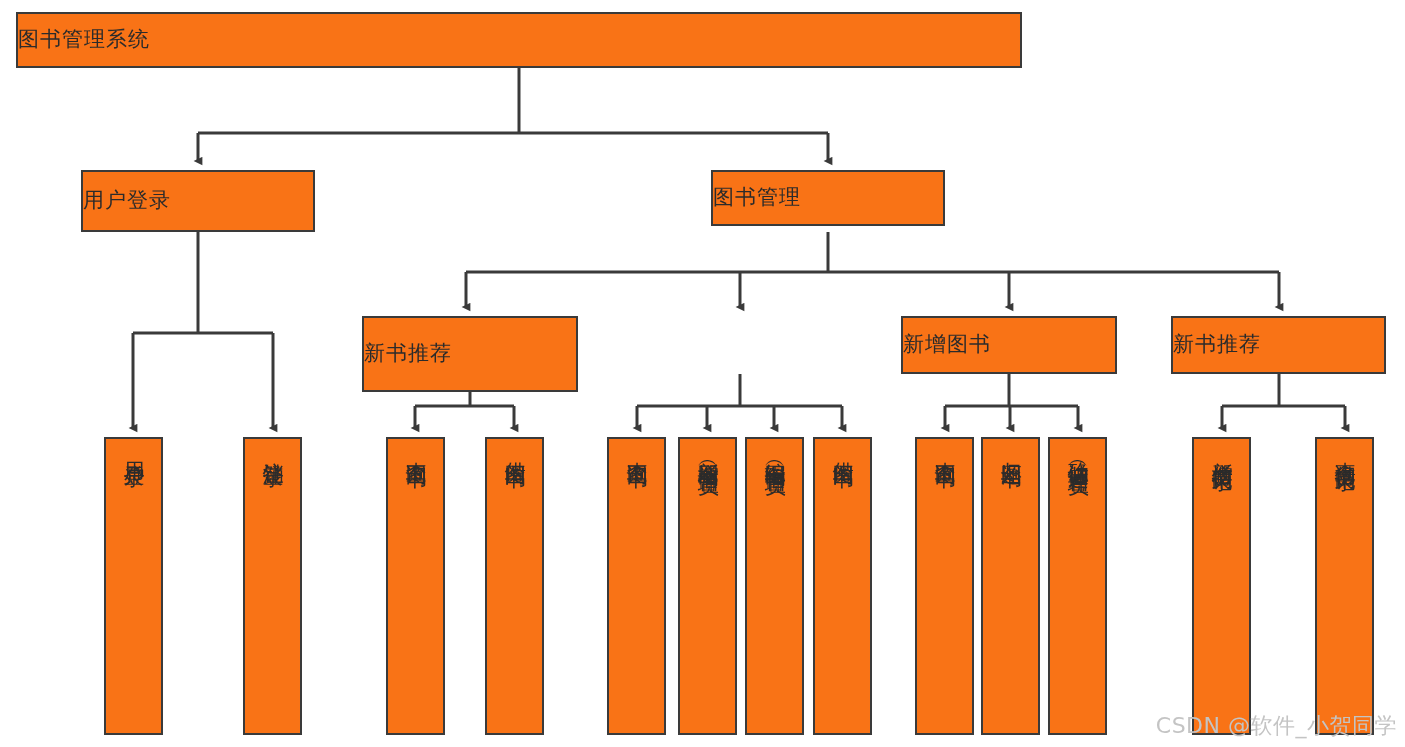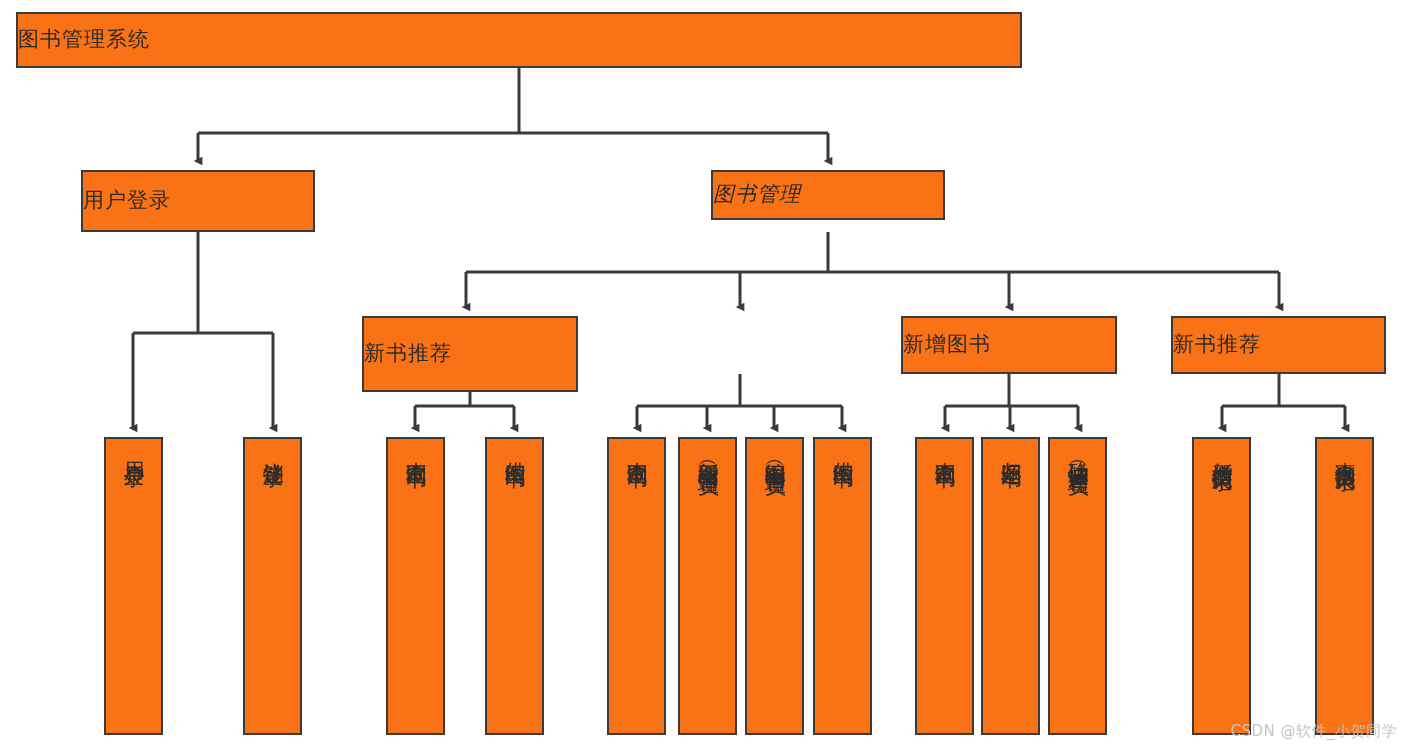--- a/index.html
+++ b/index.html
@@ -48,21 +48,21 @@
     font-size: 21px;
     line-height: 1.32;
     letter-spacing: 2px;
     white-space: nowrap;
     margin: 0 auto;
   }
   .watermark {
     position: absolute;
     right: 8px;
     bottom: 6px;
-    font-size: 15px;
+    font-size: 22px;
     color: #c4c4c4;
     letter-spacing: 0.5px;
     white-space: nowrap;
   }
 </style>
 </head>
 <body>
 
 <div id="canvas">
 
@@ -116,21 +116,21 @@
     </g>
   </svg>
 
   <div class="node node-h" style="left:16px; top:12px; width:1006px; height:56px;">
     <span class="label">图书管理系统</span>
   </div>
 
   <div class="node node-h" style="left:81px; top:170px; width:234px; height:62px;">
     <span class="label">用户登录</span>
   </div>
-  <div class="node node-h" style="left:711px; top:170px; width:234px; height:50px;font-style:italic;">
+  <div class="node node-h" style="left:711px; top:170px; width:234px; height:56px;">
     <span class="label">图书管理</span>
   </div>
 
   <div class="node node-h" style="left:362px; top:316px; width:216px; height:76px;">
     <span class="label">新书推荐</span>
   </div>
   <div class="node node-h" style="left:901px; top:316px; width:216px; height:58px;">
     <span class="label">新增图书</span>
   </div>
   <div class="node node-h" style="left:1171px; top:316px; width:215px; height:58px;">

